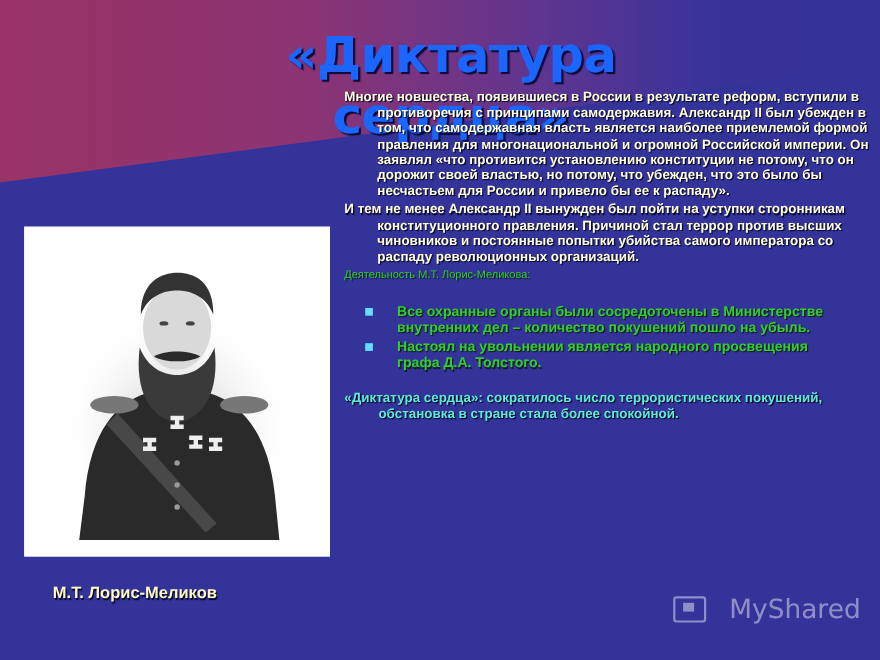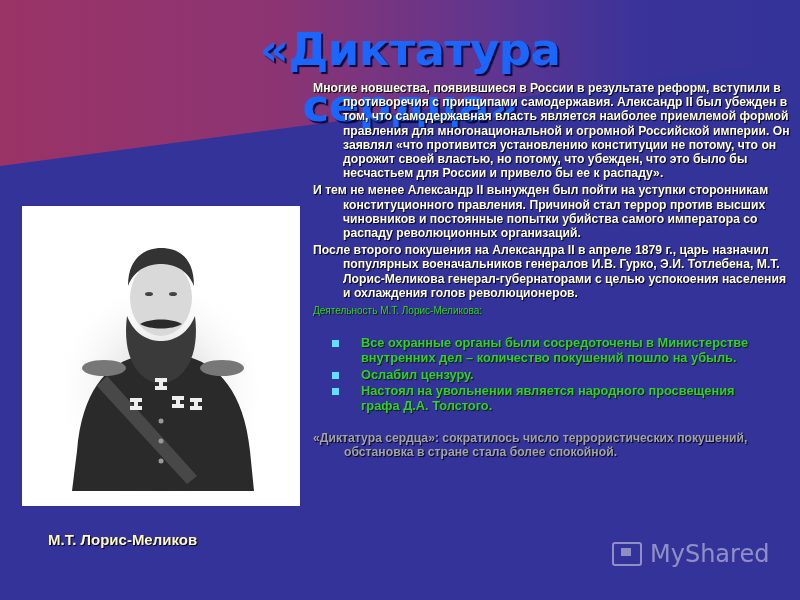--- a/index.html
+++ b/index.html
@@ -46,29 +46,29 @@
     ul.bullets { list-style: none; margin: 17px; padding: 0; }
     ul.bullets li {
       position: relative; padding-left: 31px; margin: 0 0 2px 0;
       font-size: 12.8px; line-height: 14.8px;
     }
     .bullet-square {
       position: absolute; left: 2px; top: 4px; width: 7px; height: 7px;
       background: #66ddff;
     }
     .final {
-      color: #a3a3a3; text-shadow: 1px 1px 1px #00001a;
+      color: #5eead4; text-shadow: 1px 1px 1px #00001a;
       margin-top: 3px; padding-left: 31px; text-indent: -31px;
       font-size: 12.2px; line-height: 14.2px;
     }
     .watermark {
       position: absolute; left: 612px; top: 540px;
       font-family: "DejaVu Sans", sans-serif; font-size: 24px;
       color: rgba(255,255,255,0.45);
-      display: flex; align-items: center; gap: 8px;
+      display: flex; align-items: center; gap: 21px;
     }
     .wm-icon { width: 26px; height: 20px; border: 2px solid rgba(255,255,255,0.45); border-radius: 3px; position: relative; }
     .wm-icon::after { content: ""; position: absolute; left: 7px; top: 4px; width: 10px; height: 8px; background: rgba(255,255,255,0.45); }
   </style>
 </head>
 <body>
 
 <div class="bg-top"></div>
 
 <h1 class="title">«Диктатура сердца»</h1>
@@ -115,32 +115,27 @@
       <circle cx="139" cy="255" r="2.5"></circle>
     </g>
   </svg>
 </div>
 
 <div class="caption">М.Т. Лорис-Меликов</div>
 
 <div class="content">
   <p class="para">Многие новшества, появившиеся в России в результате реформ, вступили в противоречия с принципами самодержавия. Александр II был убежден в том, что самодержавная власть является наиболее приемлемой формой правления для многонациональной и огромной Российской империи. Он заявлял «что противится установлению конституции не потому, что он дорожит своей властью, но потому, что убежден, что это было бы несчастьем для России и привело бы ее к распаду».</p>
   <p class="para">И тем не менее Александр II вынужден был пойти на уступки сторонникам конституционного правления. Причиной стал террор против высших чиновников и постоянные попытки убийства самого императора со распаду революционных организаций.</p>
-  <p class="para">После второго покушения на Александра II в апреле 1879 г., царь назначил популярных военачальников генералов И.В. Гурко, Э.И. Тотлебена, М.Т. Лорис-Меликова генерал-губернаторами с целью успокоения населения и охлаждения голов революционеров.</p>
 
   <div class="sub-head green">Деятельность М.Т. Лорис-Меликова:</div>
 
   <ul class="bullets green">
     <li>
       <span class="bullet-square"></span>
       <span>Все охранные органы были сосредоточены в Министерстве внутренних дел – количество покушений пошло на убыль.</span>
-    </li>
-    <li>
-      <span class="bullet-square"></span>
-      <span>Ослабил цензуру.</span>
     </li>
     <li>
       <span class="bullet-square"></span>
       <span>Настоял на увольнении является народного просвещения графа Д.А. Толстого.</span>
     </li>
   </ul>
 
   <p class="final">«Диктатура сердца»: сократилось число террористических покушений, обстановка в стране стала более спокойной.</p>
 </div>
 

